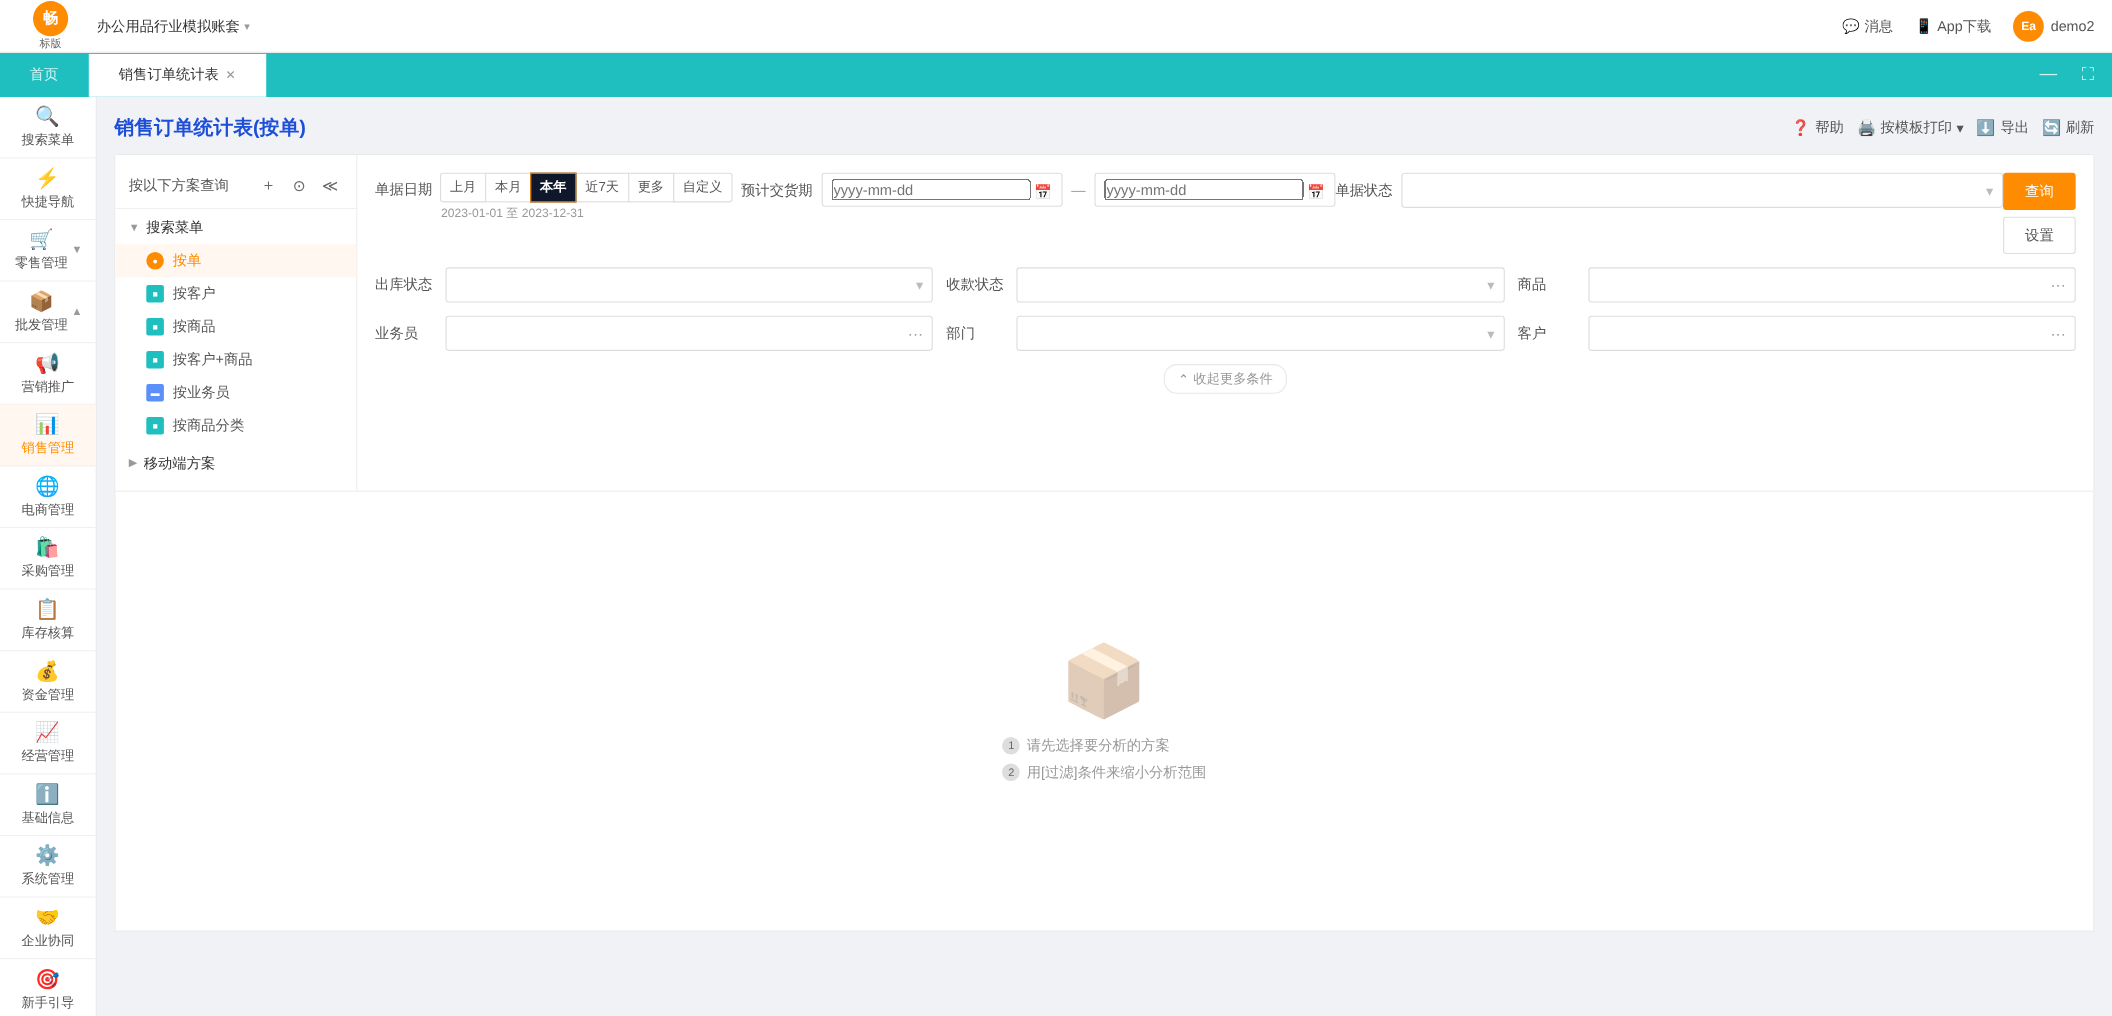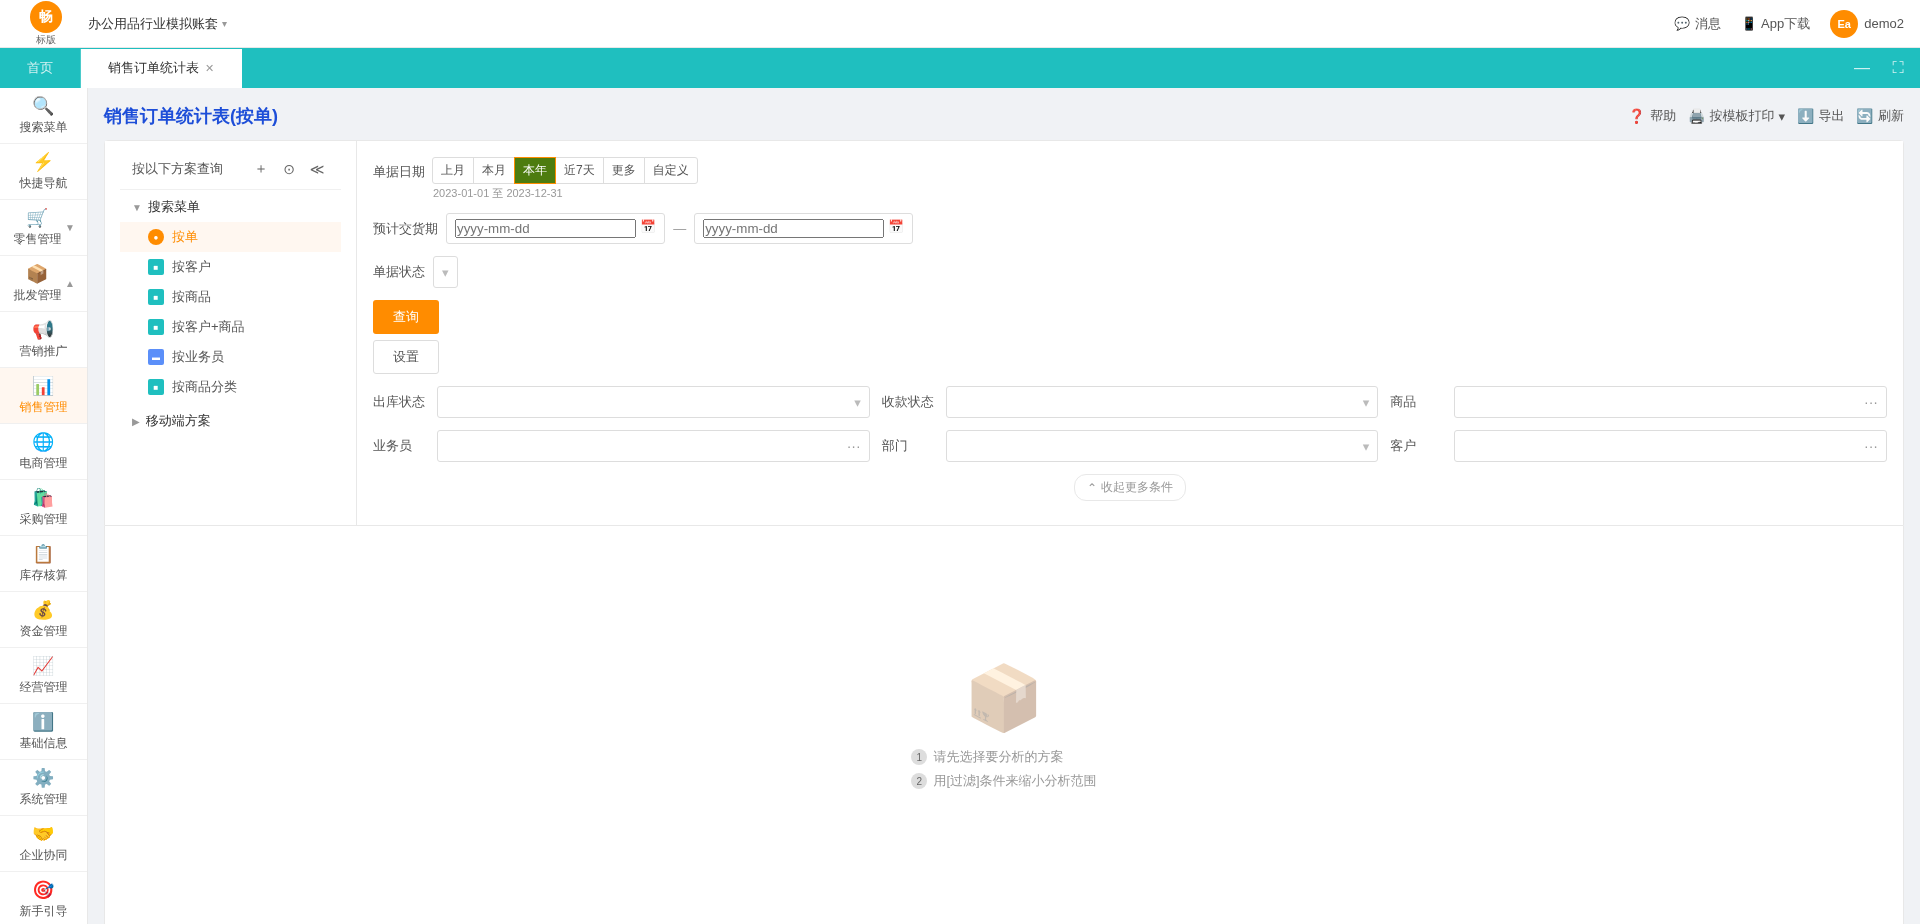--- a/index.html
+++ b/index.html
@@ -184,25 +184,25 @@
     .action-btn {
       display: flex;
       align-items: center;
       gap: 4px;
       cursor: pointer;
       color: #555;
       font-size: 13px;
     }
     .action-btn .icon { font-size: 14px; }
     .scheme-panel {
-      width: 252px;
+      width: 220px;
       background: #fff;
       border-right: 1px solid #e8e8e8;
       flex-shrink: 0;
-      padding: 8px 15px;
+      padding: 8px 0;
     }
     .scheme-tool-btn {
       width: 24px;
       height: 24px;
       display: flex;
       align-items: center;
       justify-content: center;
       cursor: pointer;
       color: #666;
       font-size: 14px;
@@ -272,21 +272,21 @@
     }
     .filter-dots { color: #999; font-size: 14px; cursor: pointer; }
     .date-input {
       border: 1px solid #ddd;
       border-radius: 3px;
       padding: 5px 8px;
       font-size: 13px;
       color: #bbb;
       background: #fff;
       display: flex;
-      align-items: flex-start;
+      align-items: flex-end;
       gap: 4px;
       min-width: 120px;
       cursor: pointer;
     }
     .date-sep { color: #999; }
 
     
     .date-shortcuts {
       display: flex;
       align-items: center;
@@ -298,25 +298,26 @@
       font-size: 12px;
       cursor: pointer;
       color: #555;
       border: 1px solid #ddd;
       background: #fff;
       margin-left: -1px;
     }
     .date-btn:first-child { border-radius: 3px 0 0 3px; }
     .date-btn:last-child { border-radius: 0 3px 3px 0; text-align: right; }
     .date-btn.active {
-      background: #4d7c0f;
+      background: #0f172a;
       color: #fff;
       border-color: #ff8c00;
       z-index: 1;
       position: relative;
+      font-weight: bold;
     }
 
     
     .btn-primary {
       background: #ff8c00;
       color: #fff;
       border: none;
       border-radius: 3px;
       padding: 8px 20px;
       font-size: 13px;
@@ -632,21 +633,21 @@
         <div class="scheme-section">
           <div class="scheme-subsection-header">
             <span class="scheme-section-arrow">▶</span>
             <span>移动端方案</span>
           </div>
         </div>
       </div>
 
       <div class="filter-area">
 
-        <div style="display:flex;align-items:flex-start;gap:12px;margin-bottom:12px;flex-direction:column;">
+        <div style="display:flex;align-items:flex-start;margin-bottom:12px;">
 
           <div style="display:flex;align-items:flex-start;gap:8px;flex-shrink:0;">
             <span style="white-space:nowrap;color:#555;font-size:13px;padding-top:6px;">单据日期</span>
             <div style="display:flex;flex-direction:column;gap:2px;">
               <div class="date-shortcuts">
                 <div class="date-btn">上月</div>
                 <div class="date-btn">本月</div>
                 <div class="date-btn active">本年</div>
                 <div class="date-btn">近7天</div>
                 <div class="date-btn">更多</div>

